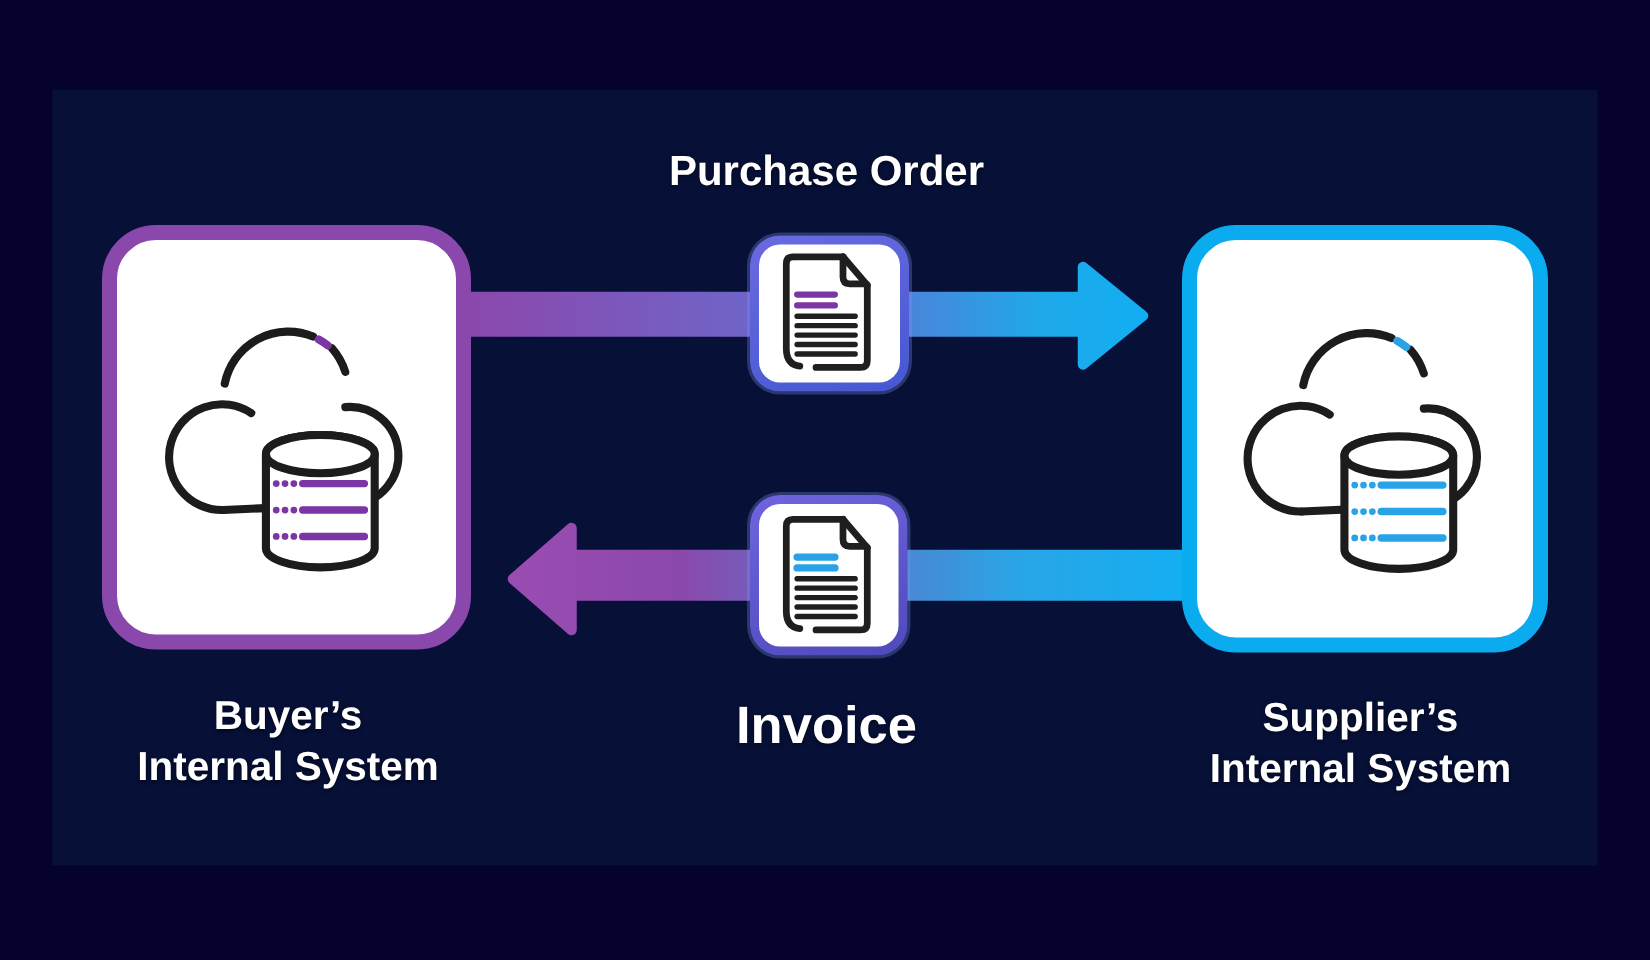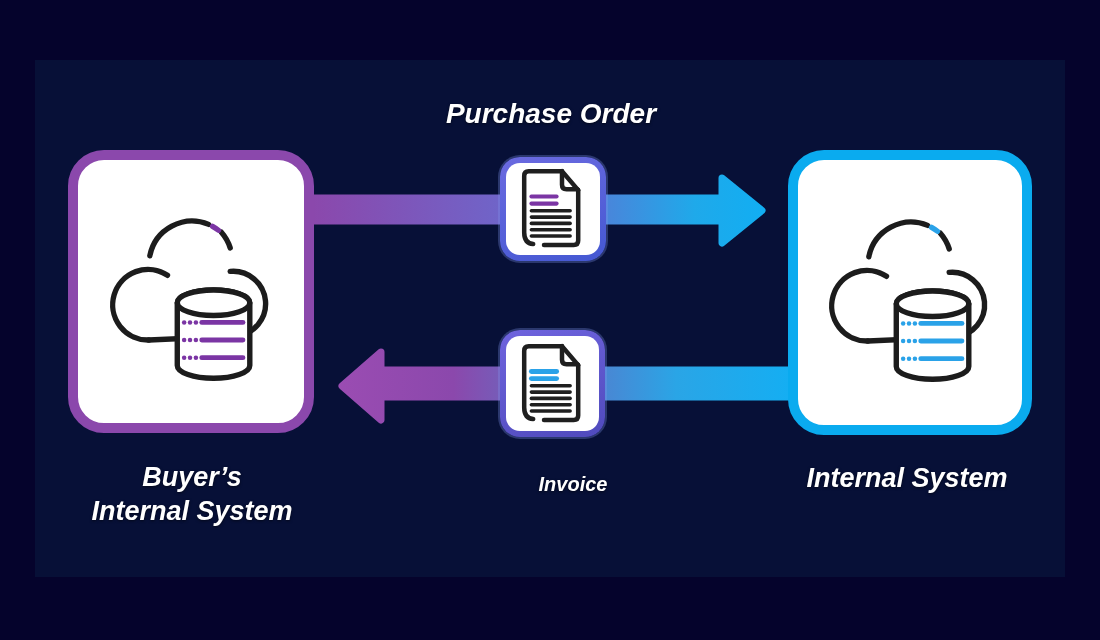--- a/index.html
+++ b/index.html
@@ -1,35 +1,35 @@
 <!DOCTYPE html>
 <html><head>
 <meta charset="utf-8">
 <style>
   html,body{margin:0;padding:0;background:#05032c;}
   .canvas{position:relative;width:1100px;height:640px;background:#05032c;overflow:hidden;
-          font-family:"Liberation Sans", sans-serif;font-style:italic;}
+          font-family:"Liberation Sans", sans-serif;}
   .panel{position:absolute;left:35px;top:60px;width:1030px;height:517px;background:#071037;}
   .arrows{position:absolute;left:0;top:0;z-index:1;}
   .system-box{position:absolute;z-index:3;background:#ffffff;border-radius:36px;
               display:flex;align-items:center;justify-content:center;box-sizing:border-box;}
   .system-box.buyer{left:68px;top:150px;width:246px;height:283px;border:10px solid #8b48ac;}
   .system-box.supplier{left:788px;top:150px;width:244px;height:285px;border:10px solid #0aabef;}
   .doc-box{position:absolute;z-index:2;border-radius:20px;padding:6px;box-sizing:border-box;
            box-shadow:0 0 0 2px rgba(130,150,240,0.30);}
   .doc-box .inner{width:100%;height:100%;background:#ffffff;border-radius:14px;
                   display:flex;align-items:center;justify-content:center;}
   .doc-box.po{left:500px;top:157px;width:106px;height:104px;
               background:linear-gradient(160deg,#6b6ae0 0%,#4458d2 100%);}
   .doc-box.inv{left:500px;top:330px;width:105px;height:107px;
                background:linear-gradient(160deg,#6f64de 0%,#4f4abc 100%);}
   .label{position:absolute;z-index:4;color:#ffffff;font-weight:bold;text-align:center;
          text-shadow:0 1px 3px rgba(0,0,0,0.55);}
   .label.po-label{left:400px;top:98px;width:302px;font-size:28px;line-height:32px;}
-  .label.inv-label{left:472px;top:468px;width:202px;font-size:20px;line-height:32px;}
+  .label.inv-label{left:450px;top:468px;width:202px;font-size:35px;line-height:32px;}
   .label.buyer-label{left:60px;top:460px;width:264px;font-size:27px;line-height:34px;}
   .label.supplier-label{left:775px;top:461px;width:264px;font-size:27px;line-height:34px;}
   .cloud-outline{fill:none;stroke:#1c1c1c;stroke-width:5.5;stroke-linecap:round;}
   .cloud-accent-buyer{fill:none;stroke:#7b35a4;stroke-width:5.5;stroke-linecap:round;}
   .cloud-accent-supplier{fill:none;stroke:#2aa2e8;stroke-width:5.5;stroke-linecap:round;}
   .db-shape{fill:#ffffff;stroke:#1c1c1c;stroke-width:5.5;}
   .db-line-buyer{stroke:#7b35a4;stroke-width:5;stroke-linecap:round;fill:none;}
   .db-dot-buyer{fill:#7b35a4;}
   .db-line-supplier{stroke:#2aa2e8;stroke-width:5;stroke-linecap:round;fill:none;}
   .db-dot-supplier{fill:#2aa2e8;}
@@ -157,16 +157,17 @@
     </div>
   </div>
 
   <div class="label po-label">Purchase Order</div>
   <div class="label inv-label">Invoice</div>
   <div class="label buyer-label">
     <div>Buyer’s</div>
     <div>Internal System</div>
   </div>
   <div class="label supplier-label">
+    <div>Supplier’s</div>
     <div>Internal System</div>
   </div>
 
 </div>
 
 </body></html>

